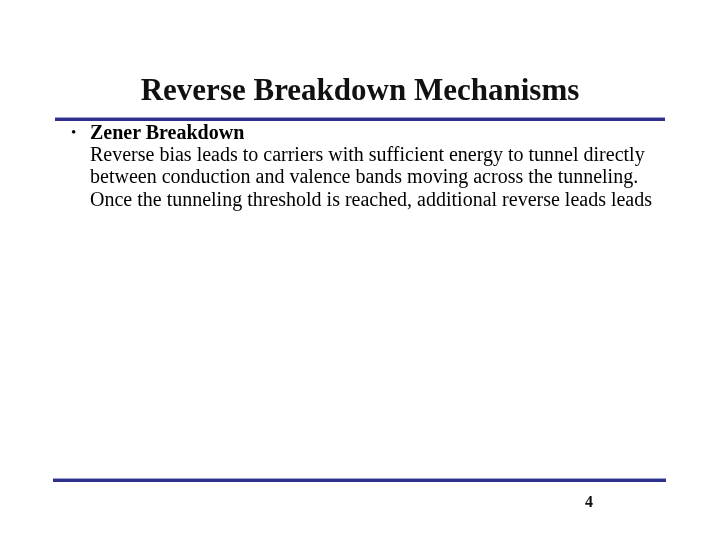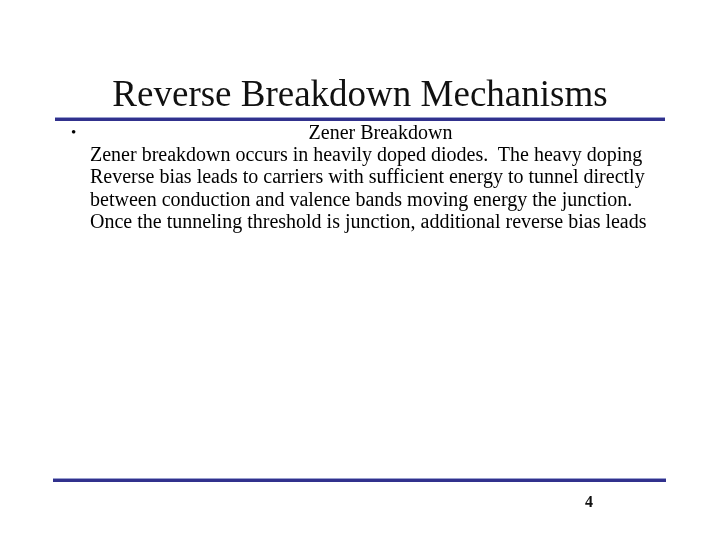--- a/index.html
+++ b/index.html
@@ -15,23 +15,23 @@
     overflow: hidden;
     font-family: "Liberation Serif", "DejaVu Serif", serif;
     color: #000000;
   }
   .title {
     position: absolute;
     top: 50px;
     left: 40px;
     right: 40px;
     text-align: center;
-    font-size: 37px;
+    font-size: 31px;
     line-height: 38px;
-    font-weight: normal;
+    font-weight: bold;
     color: #111111;
   }
   .rule {
     position: absolute;
     height: 4px;
     background: linear-gradient(to bottom,
       #9aa0cf 0px, #9aa0cf 1px,
       #31318d 1px, #31318d 4px);
   }
   .rule-top {
@@ -59,23 +59,22 @@
   .bullet-marker {
     flex: 0 0 19px;
     width: 19px;
     font-size: 15px;
     line-height: 22.2px;
   }
   .text-col {
     flex: 1 1 auto;
   }
   .bullet-heading {
-    font-weight: normal;
+    font-weight: bold;
     white-space: pre;
-    text-align: center;
   }
   .line {
     white-space: pre;
   }
   .page-number {
     position: absolute;
     left: 578px;
     top: 493px;
     width: 22px;
     text-align: center;
@@ -91,24 +90,23 @@
 
   <h1 class="title">Reverse Breakdown Mechanisms</h1>
 
   <div class="rule rule-top"></div>
 
   <div class="body-block">
     <div class="bullet-row">
       <span class="bullet-marker">•</span>
       <div class="text-col">
         <div class="bullet-heading">Zener Breakdown</div>
-        <div class="line">Zener breakdown occurs in heavily doped diodes.  The heavy doping</div>
         <div class="line">Reverse bias leads to carriers with sufficient energy to tunnel directly</div>
-        <div class="line">between conduction and valence bands moving energy the junction.</div>
-        <div class="line">Once the tunneling threshold is junction, additional reverse bias leads</div>
+        <div class="line">between conduction and valence bands moving across the tunneling.</div>
+        <div class="line">Once the tunneling threshold is reached, additional reverse leads leads</div>
       </div>
     </div>
   </div>
 
   <div class="rule rule-bottom"></div>
 
   <div class="page-number">4</div>
 
 </div>
 

